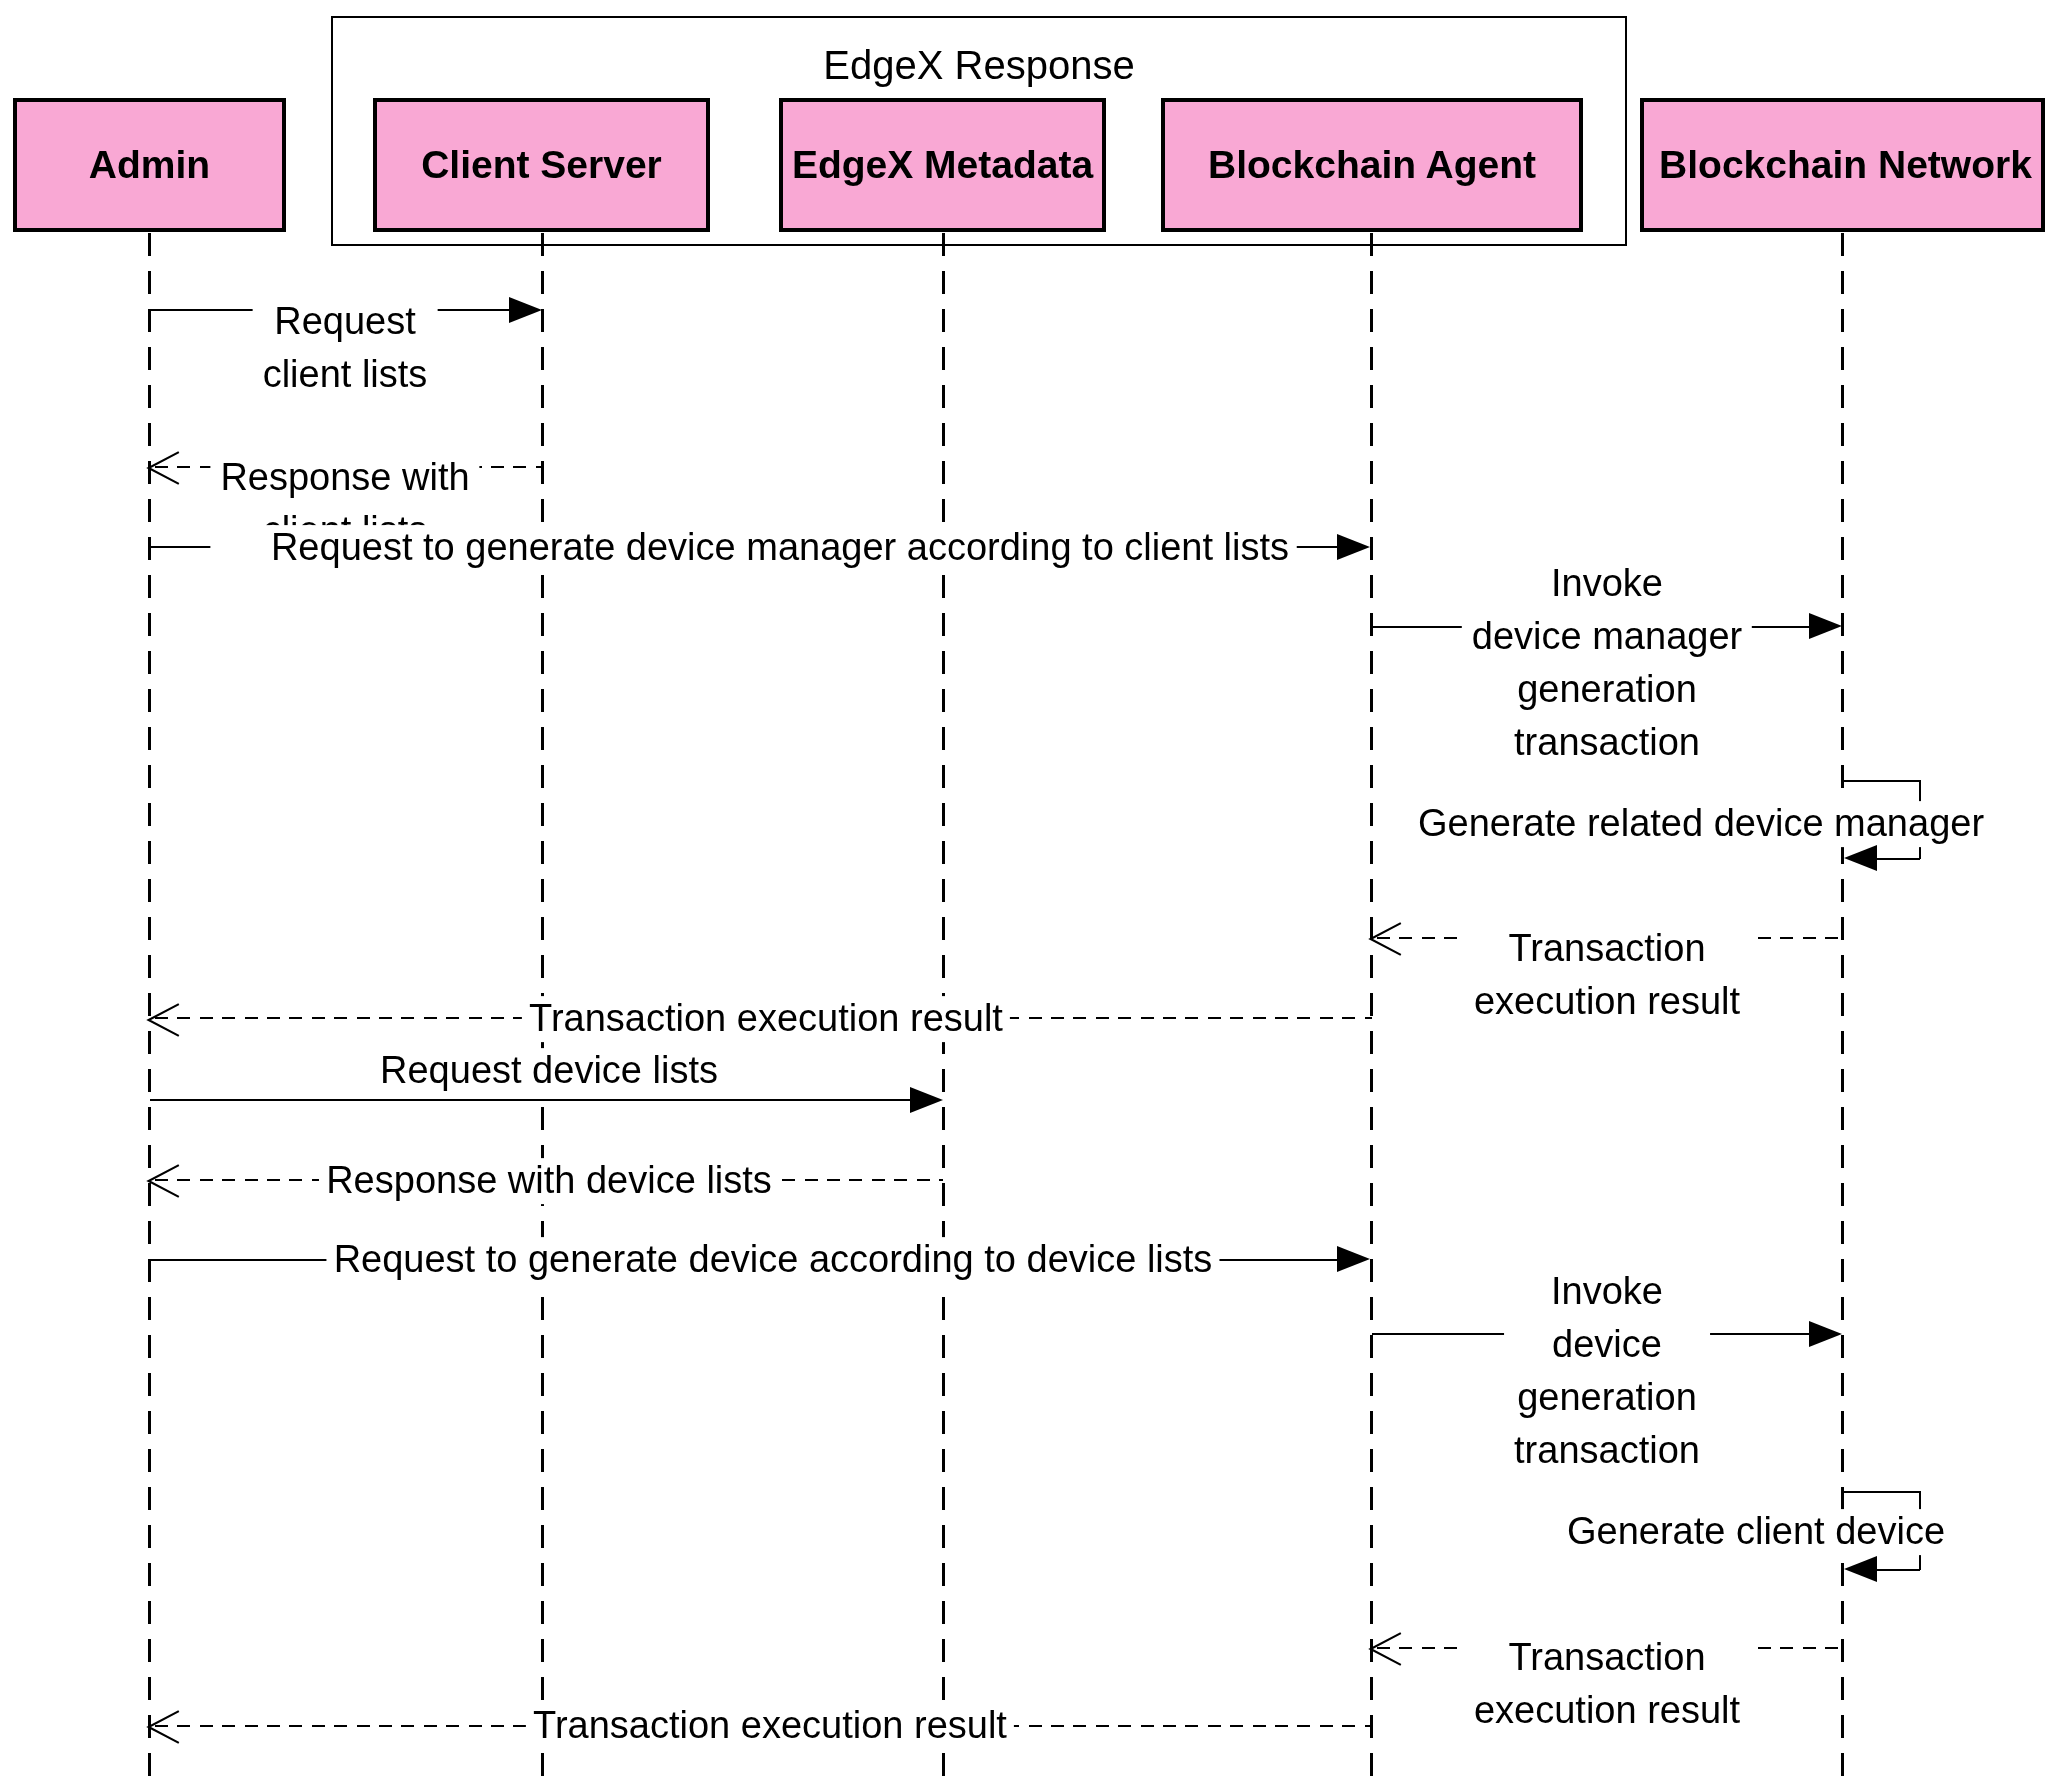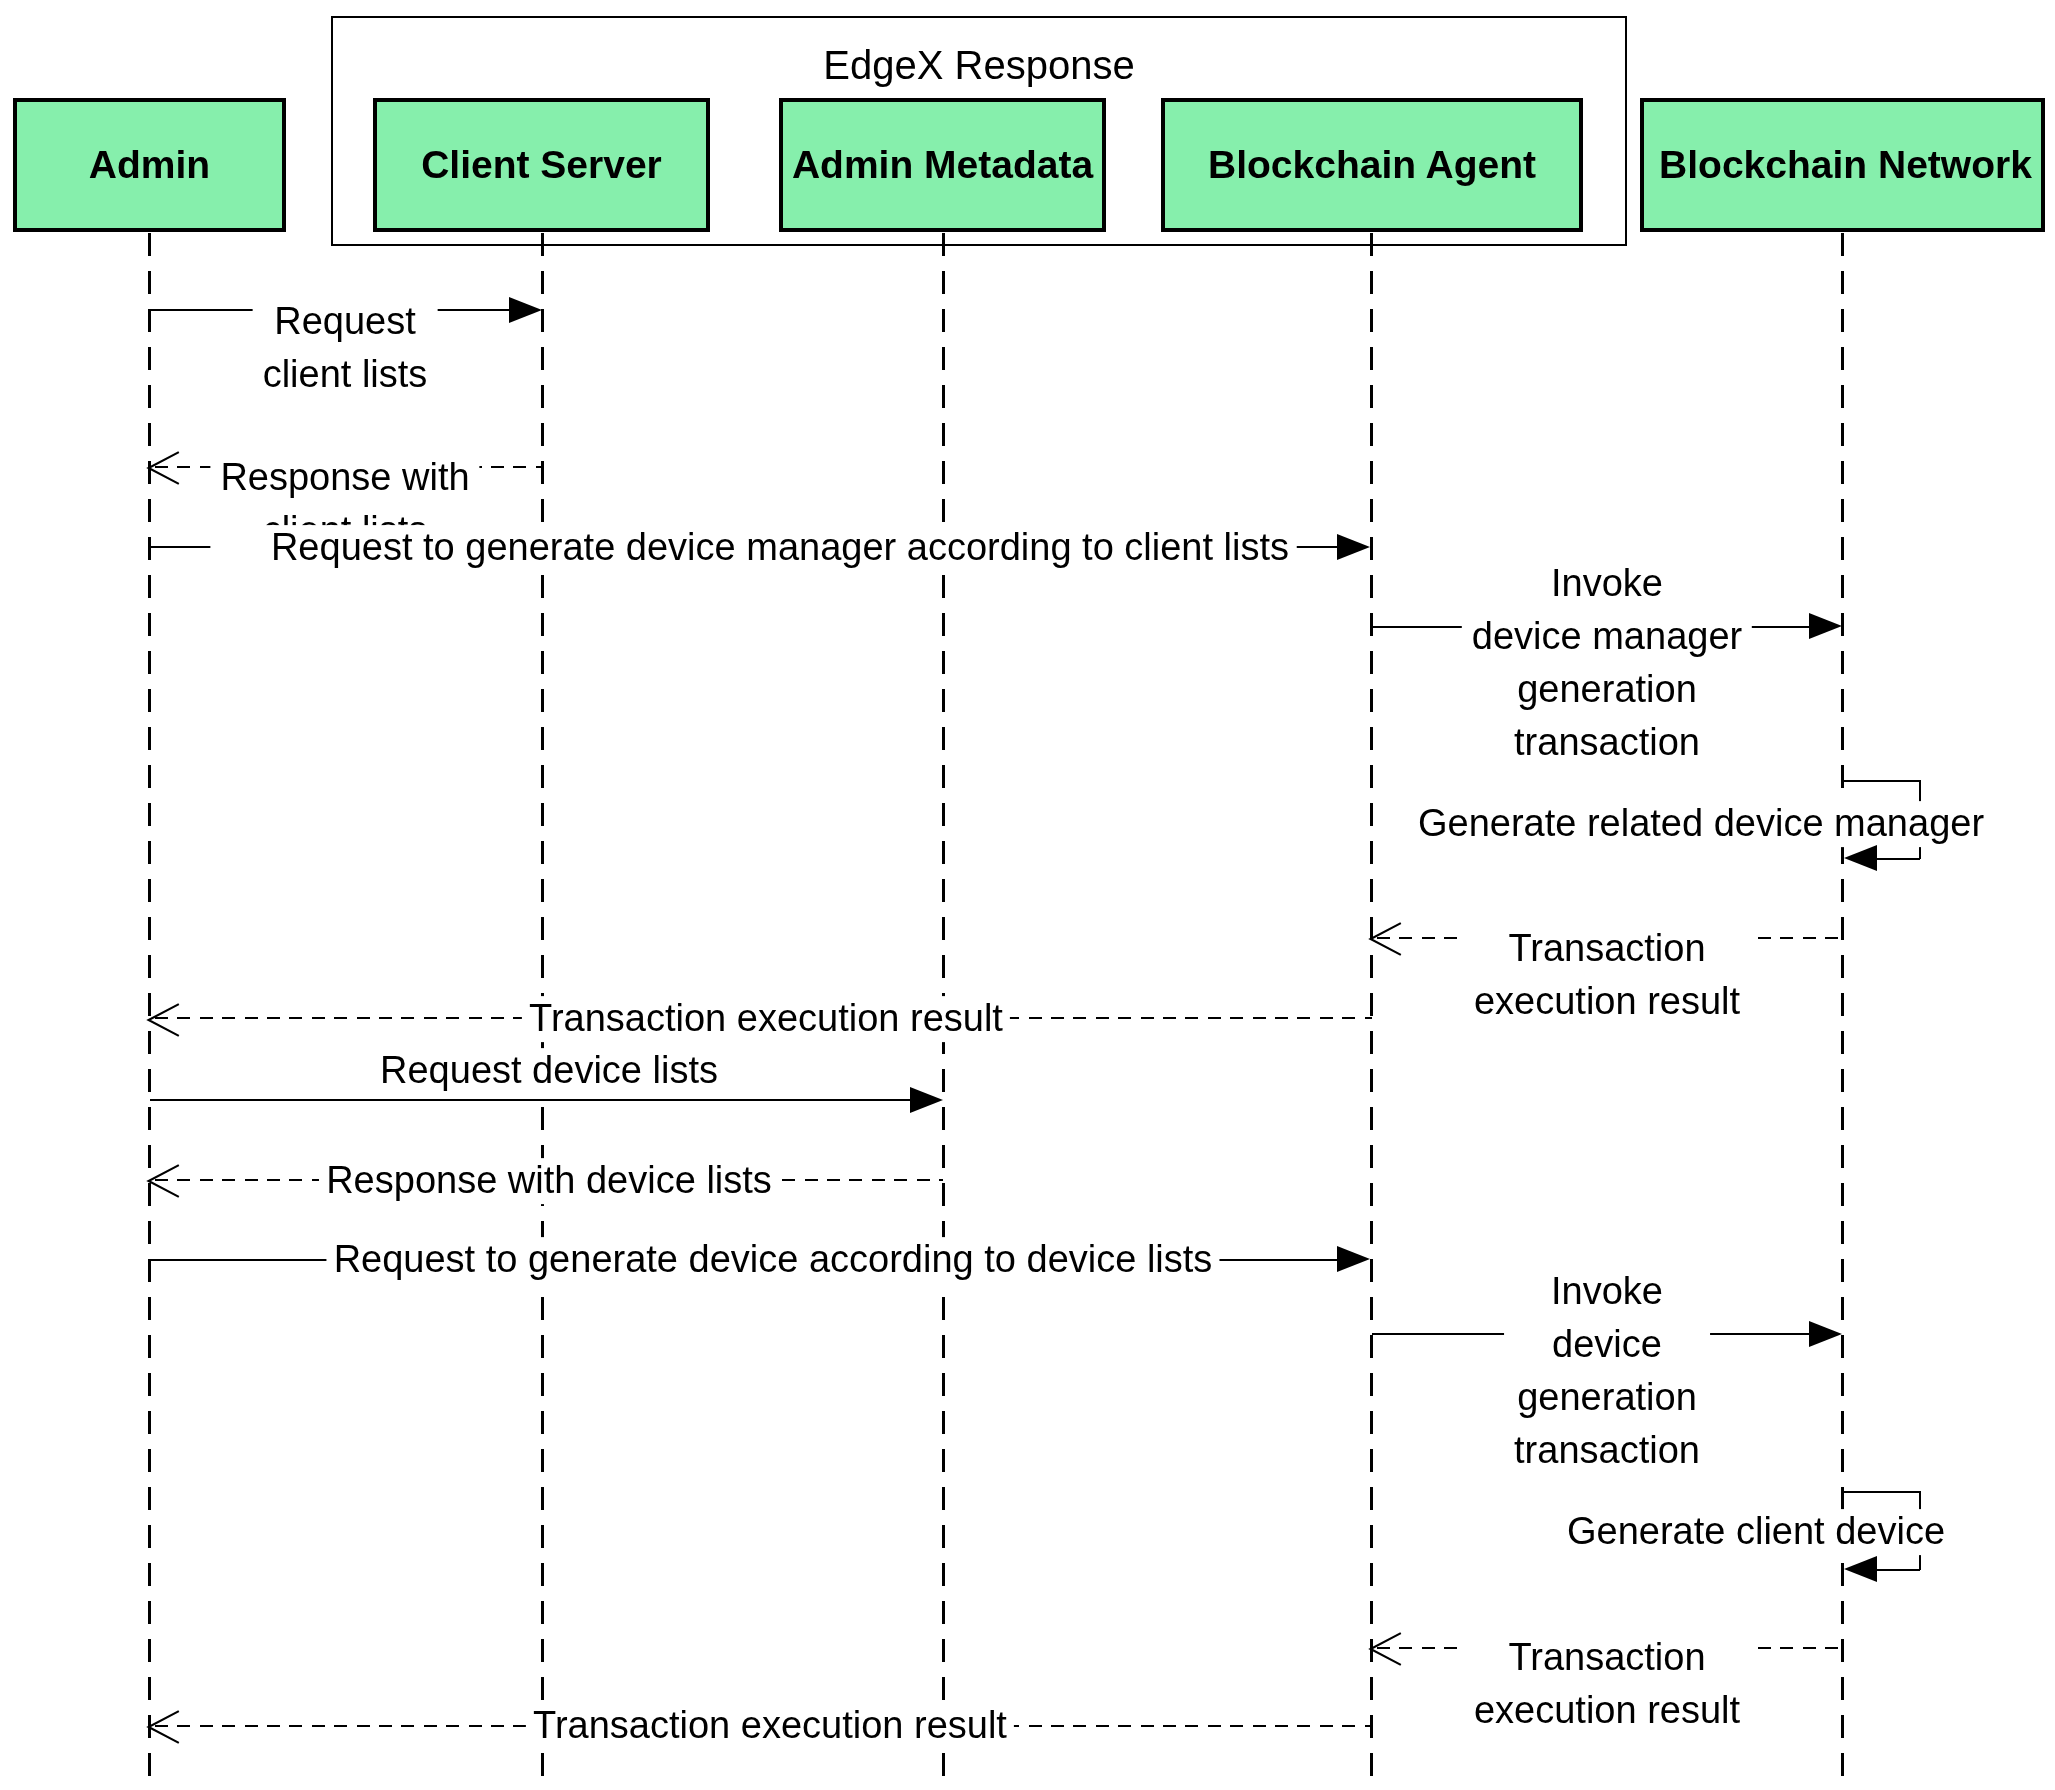--- a/index.html
+++ b/index.html
@@ -6,21 +6,21 @@
   body{width:2056px;height:1791px;position:relative;overflow:hidden;
        font-family:"Liberation Sans",sans-serif;color:#000;}
   .diagram{position:absolute;left:0;top:0;width:2056px;height:1791px;}
 
   .frame{position:absolute;left:331px;top:16px;width:1296px;height:230px;
          border:2.2px solid #000;box-sizing:border-box;background:transparent;z-index:0;}
   .frame-title{position:absolute;left:331px;top:43px;width:1296px;text-align:center;
          font-size:40px;z-index:1;}
 
   .participant{position:absolute;top:98px;height:134px;border:4.3px solid #000;
-         box-sizing:border-box;background:#86efac;display:flex;align-items:center;
+         box-sizing:border-box;background:#f9a8d4;display:flex;align-items:center;
          justify-content:center;font-size:39px;font-weight:bold;z-index:2;
          white-space:nowrap;}
 
   .lifeline{position:absolute;top:233px;height:1558px;width:2.9px;z-index:1;
          background:repeating-linear-gradient(to bottom,#000 0 23px,transparent 23px 38px);}
 
   .hline-solid{position:absolute;height:2.2px;background:#000;z-index:2;}
   .hline-dashed{position:absolute;height:2.2px;z-index:2;
          background:repeating-linear-gradient(to right,#000 0 13px,transparent 13px 22.4px);}
   .vline-solid{position:absolute;width:2.2px;background:#000;z-index:2;}
@@ -41,21 +41,21 @@
 </head>
 <body>
 
 <div class="diagram">
 
   <div class="frame"></div>
   <div class="frame-title">EdgeX Response</div>
 
   <div class="participant" style="left:13px;width:273px;">Admin</div>
   <div class="participant" style="left:373px;width:337px;">Client Server</div>
-  <div class="participant" style="left:779px;width:327px;">Admin Metadata</div>
+  <div class="participant" style="left:779px;width:327px;">EdgeX Metadata</div>
   <div class="participant" style="left:1161px;width:422px;">Blockchain Agent</div>
   <div class="participant" style="left:1640px;width:405px;padding-left:6px;">Blockchain Network</div>
 
   <div class="lifeline" style="left:148px;"></div>
   <div class="lifeline" style="left:541px;"></div>
   <div class="lifeline" style="left:942px;"></div>
   <div class="lifeline" style="left:1370px;"></div>
   <div class="lifeline" style="left:1841px;"></div>
 
   <div>

